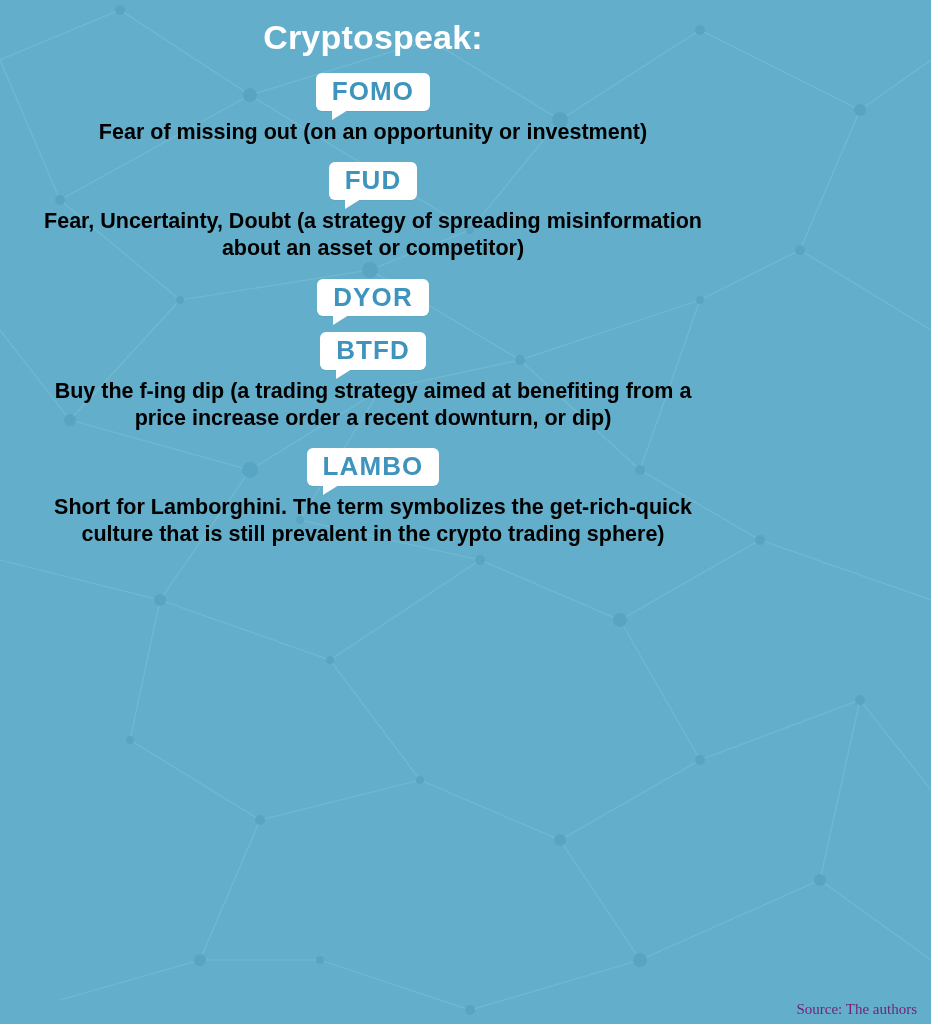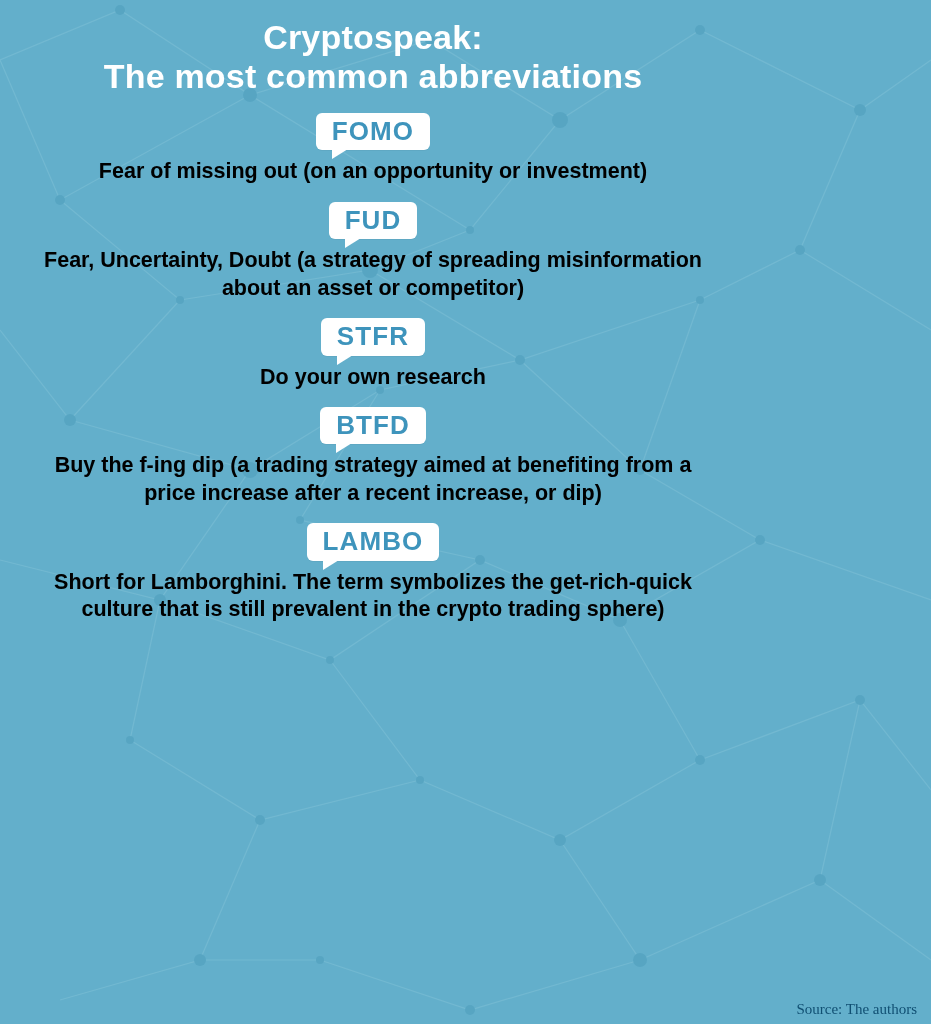--- a/index.html
+++ b/index.html
@@ -85,21 +85,21 @@
     font-size: 21.5px;
     line-height: 1.27;
     margin: 8px auto 0 auto;
     max-width: 905px;
     text-shadow: 0 0 1px rgba(0,0,0,0.05);
   }
   .source {
     position: absolute;
     right: 14px;
     bottom: 6px;
-    color: #0c4a6e;
+    color: #701a75;
     font-size: 15px;
     font-family: "Liberation Serif", serif;
     z-index: 3;
     opacity: 0.95;
   }
 </style>
 </head>
 <body>
 
 <div id="infographic">
@@ -162,50 +162,48 @@
       <circle cx="820" cy="880" r="6"></circle>
       <circle cx="300" cy="520" r="4"></circle>
       <circle cx="640" cy="470" r="5"></circle>
     </g>
   </svg>
 
   <div class="content">
 
     <div class="title-block">
       <div class="title-line">Cryptospeak:</div>
-      <div class="title-line">The most common abbreviations</div>
     </div>
 
     <div class="entry">
       <div class="badge-wrap">
         <span class="badge">FOMO</span>
       </div>
       <div class="desc">Fear of missing out (on an opportunity or investment)</div>
     </div>
 
 
     <div class="entry">
       <div class="badge-wrap">
         <span class="badge">FUD</span>
       </div>
       <div class="desc">Fear, Uncertainty, Doubt (a strategy of spreading misinformation about an asset or competitor)</div>
     </div>
 
     <div class="entry">
       <div class="badge-wrap">
-        <span class="badge">STFR</span>
-      </div>
-      <div class="desc">Do your own research</div>
+        <span class="badge">DYOR</span>
+      </div>
     </div>
 
     <div class="entry">
       <div class="badge-wrap">
         <span class="badge">BTFD</span>
       </div>
-      <div class="desc">Buy the f-ing dip (a trading strategy aimed at benefiting from a price increase after a recent increase, or dip)</div>
+      <div class="desc">Buy the f-ing dip (a trading strategy aimed at benefiting from a price increase order a recent downturn, or dip)</div>
     </div>
 
     <div class="entry">
     </div>
 
     <div class="entry">
       <div class="badge-wrap">
         <span class="badge">LAMBO</span>
       </div>
       <div class="desc">Short for Lamborghini. The term symbolizes the get-rich-quick culture that is still prevalent in the crypto trading sphere)</div>

